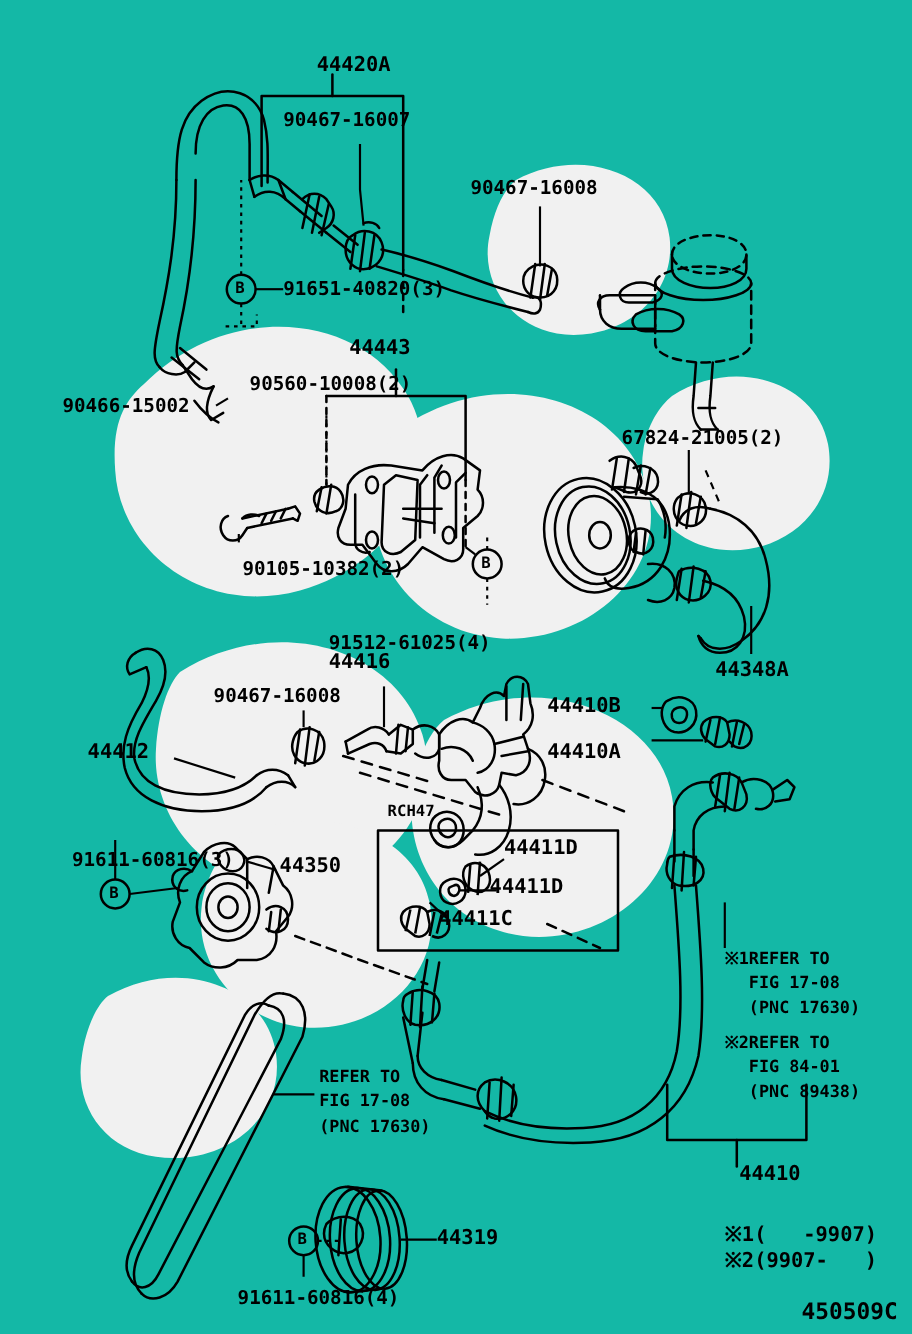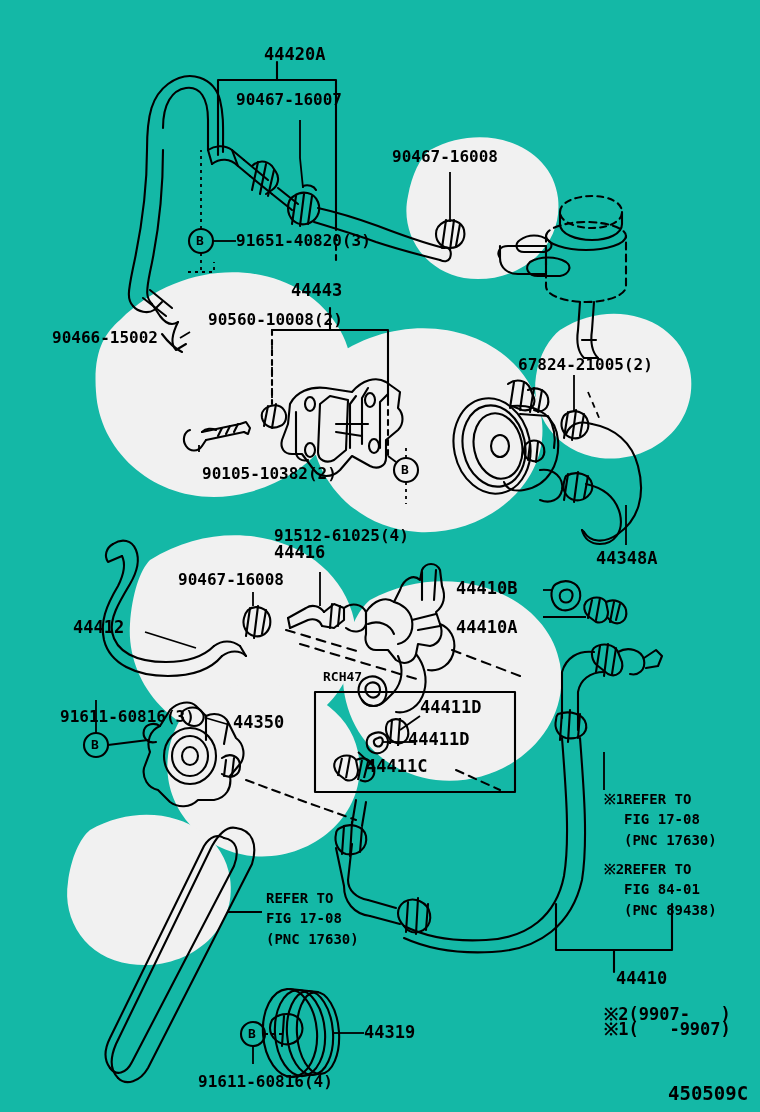--- a/index.html
+++ b/index.html
@@ -409,17 +409,17 @@
   <div class="lbl note" style="left:604px;top:789px;">※1</div>
   <div class="lbl note" style="left:624px;top:789px;">REFER TO
 FIG 17-08
 (PNC 17630)</div>
   <div class="lbl note" style="left:604px;top:859px;">※2</div>
   <div class="lbl note" style="left:624px;top:859px;">REFER TO
 FIG 84-01
 (PNC 89438)</div>
 
   <div class="lbl dr" style="left:604px;top:1017px;">※1(   -9907)</div>
-  <div class="lbl dr" style="left:604px;top:1002px;">※2(9907-   )</div>
+  <div class="lbl dr" style="left:604px;top:1039px;">※2(9907-   )</div>
 
   <div class="lbl code" style="left:668px;top:1082px;">450509C</div>
 
 </div>
 
 </body></html>

